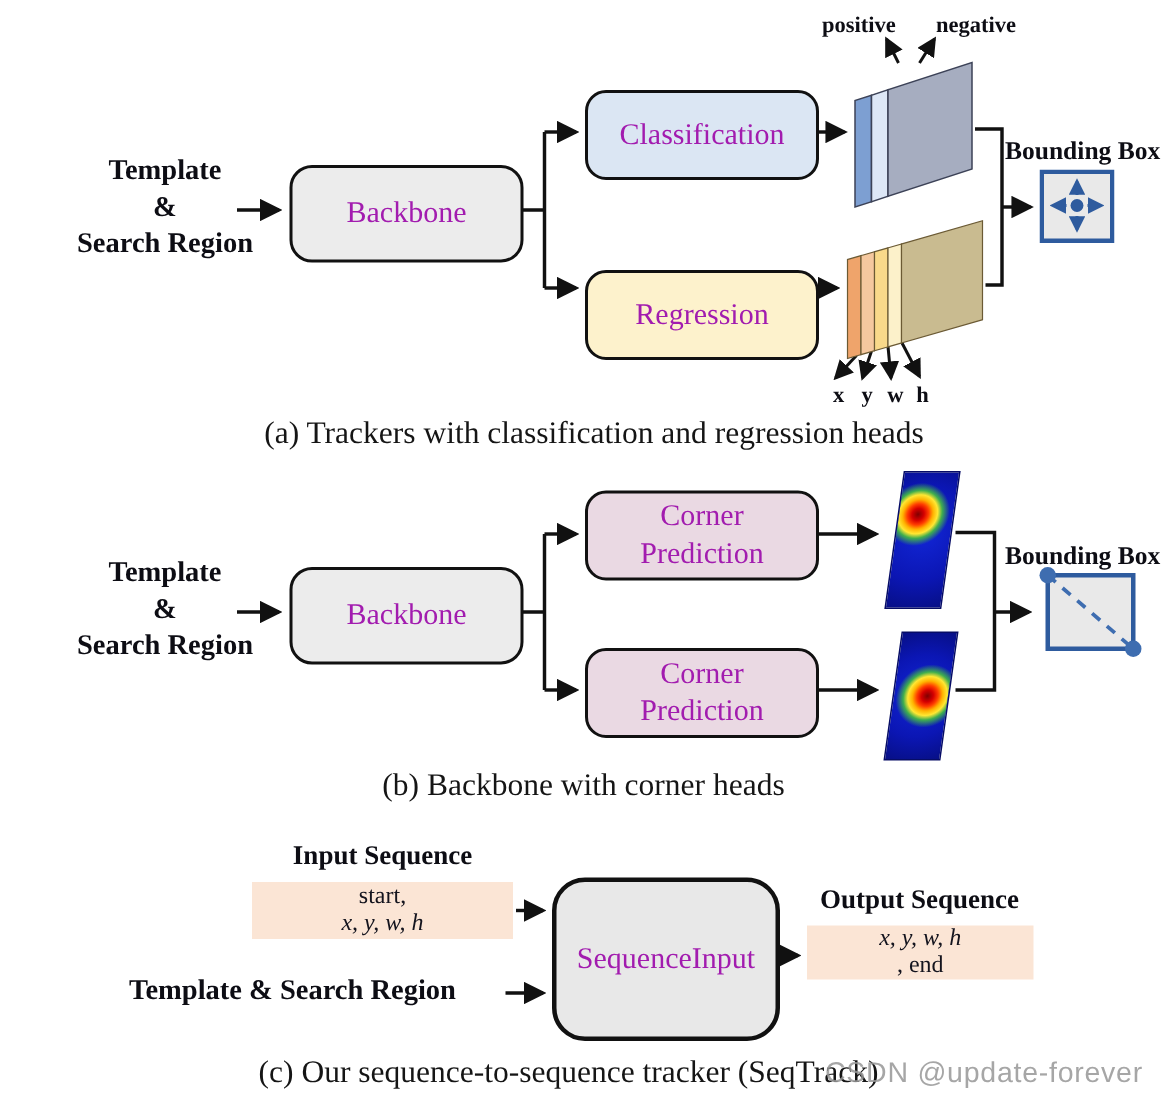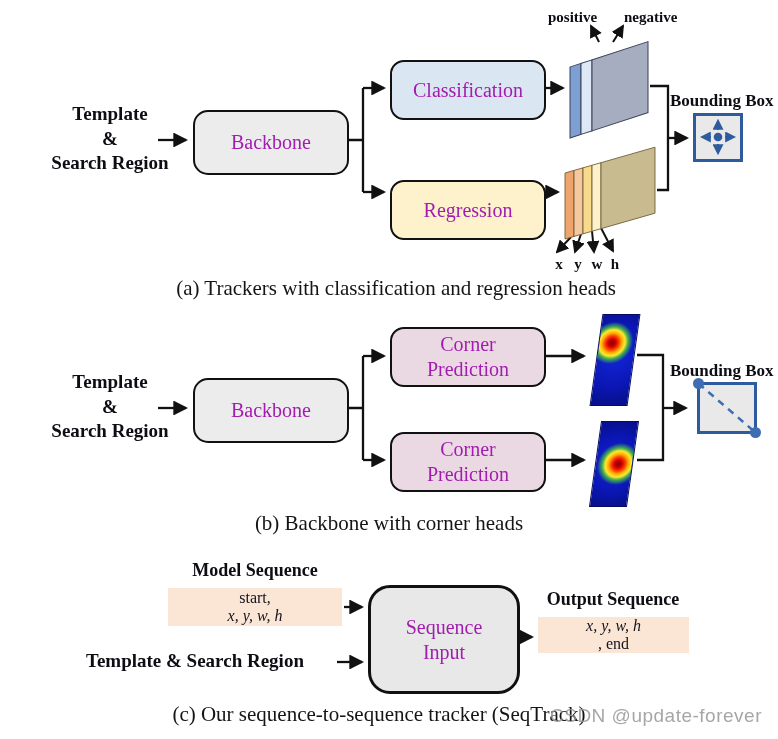--- a/index.html
+++ b/index.html
@@ -190,30 +190,30 @@
       <rect x="7.5" y="7.5" width="57" height="49" fill="#e9e9e9" stroke="#2e5b9e" stroke-width="3"></rect>
       <line x1="7.5" y1="7.5" x2="64.5" y2="56.5" stroke="#3e6db0" stroke-width="2.5" stroke-dasharray="7 6"></line>
       <circle cx="7.5" cy="7.5" r="5.5" fill="#3e6db0"></circle>
       <circle cx="64.5" cy="56.5" r="5.5" fill="#3e6db0"></circle>
     </svg>
 
     <div class="caption" style="left:0px; top:511px; width:778px;">(b) Backbone with corner heads</div>
   </div>
 
   <div>
-    <div class="io-head" style="left:168px; top:560px; width:174px;">Model Sequence</div>
+    <div class="io-head" style="left:168px; top:560px; width:174px;">Input Sequence</div>
 
     <div class="io-box" style="left: 168px; top: 588px; width: 174px; height: 38px; background: rgb(251, 229, 213);">
       <span>start, </span>
         <span class="var">x, y, w, h</span>
     </div>
 
     <div class="side-label" style="left:86px; top:649px; width:250px; white-space:nowrap; text-align:left;">Template &amp; Search Region</div>
 
-    <div class="node" style="left: 368px; top: 585px; width: 146px; height: 103px; border-radius: 22px; border-width: 3px; flex-direction: column; background: rgb(232, 232, 232);">
+    <div class="node" style="left: 368px; top: 585px; width: 146px; height: 103px; border-radius: 22px; border-width: 3px; background: rgb(232, 232, 232);">
       <div>Sequence</div>
       <div>Input</div>
     </div>
 
     <div class="io-head" style="left:536px; top:589px; width:154px;font-family:Liberation Serif, serif;">Output Sequence</div>
 
     <div class="io-box" style="left: 538px; top: 617px; width: 151px; height: 36px; background: rgb(251, 229, 213);">
       <span class="var">x, y, w, h</span>
         <span>, end</span>
     </div>

